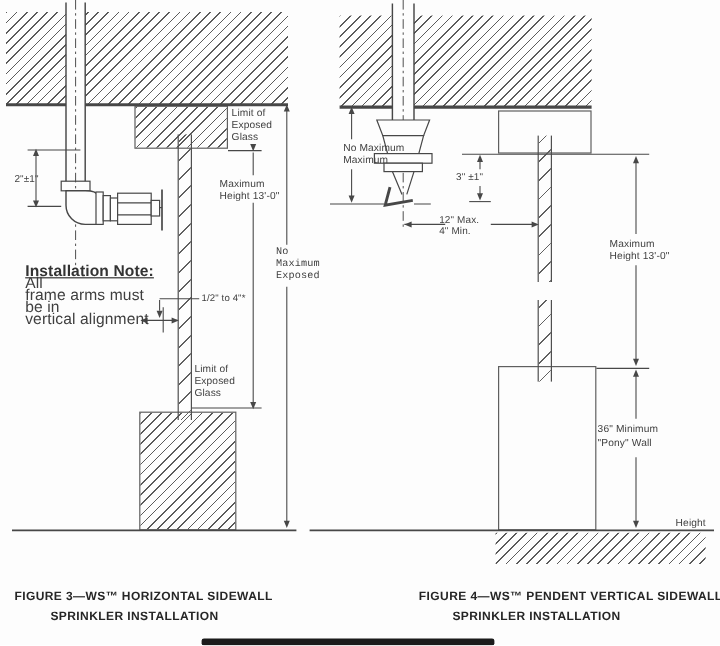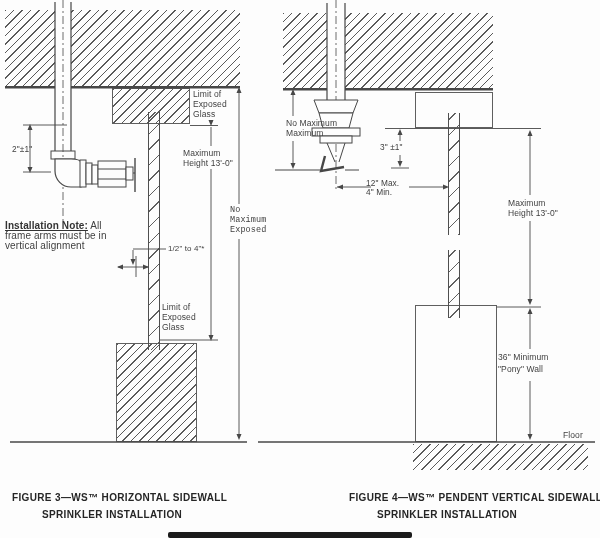--- a/index.html
+++ b/index.html
@@ -175,21 +175,21 @@
     <div>Maximum</div>
     <div>Height 13'-0"</div>
   </div>
 
   <div class="lbl" style="left:230px;top:205px;width:40px;font-family:Liberation Mono, monospace;">
     <div>No</div>
     <div>Maximum</div>
     <div>Exposed</div>
   </div>
 
-  <div class="lbl" style="left:5px;top:221px;width:115px;font-size:10px;line-height:10px;">
+  <div class="lbl" style="left:21px;top:221px;width:115px;font-size:13px;line-height:10px;">
     <div><span class="note-heading">Installation Note:</span><span> All</span></div>
     <div>frame arms must be in</div>
     <div>vertical alignment</div>
   </div>
 
   <div class="lbl small nowrap" style="left:168px;top:244px;">1/2" to 4"*</div>
 
   <div class="lbl" style="left:162px;top:302px;width:46px;">
     <div>Limit of</div>
     <div>Exposed</div>
@@ -215,20 +215,20 @@
   <div class="lbl" style="left:508px;top:198px;width:56px;">
     <div>Maximum</div>
     <div>Height 13'-0"</div>
   </div>
 
   <div class="lbl" style="left:498px;top:352px;width:58px;line-height:11.5px;">
     <div>36" Minimum</div>
     <div>"Pony" Wall</div>
   </div>
 
-  <div class="lbl nowrap" style="left:563px;top:430px;">Floor</div>
+  <div class="lbl nowrap" style="left:563px;top:430px;">Height</div>
 
   <div class="cap" style="left:325px;top:492px;padding-left:24px;">FIGURE 4—WS™ PENDENT VERTICAL SIDEWALL</div>
   <div class="cap" style="left:377px;top:509px;">SPRINKLER INSTALLATION</div>
 
   <div class="bar" style="left:168px;top:532px;width:244px;height:6px;"></div>
 
 </div>
 
 </body></html>

